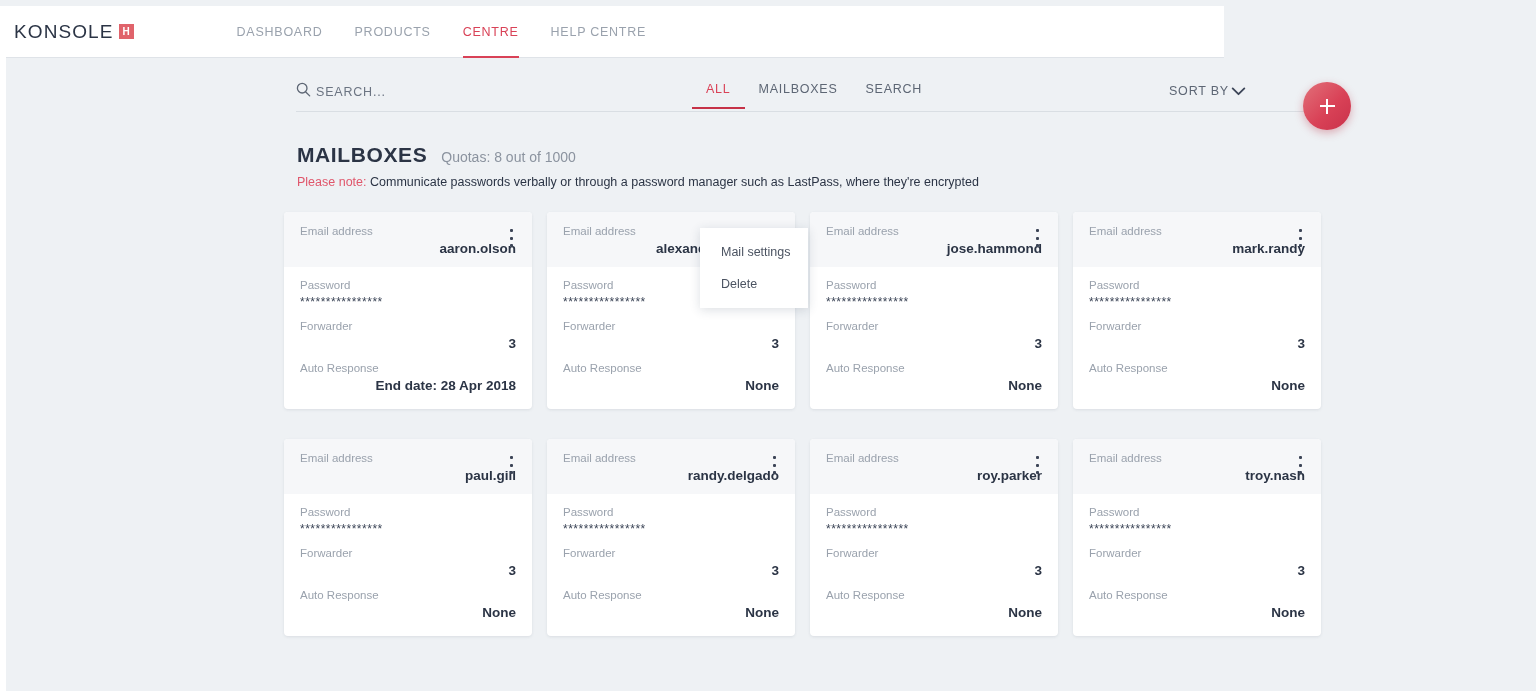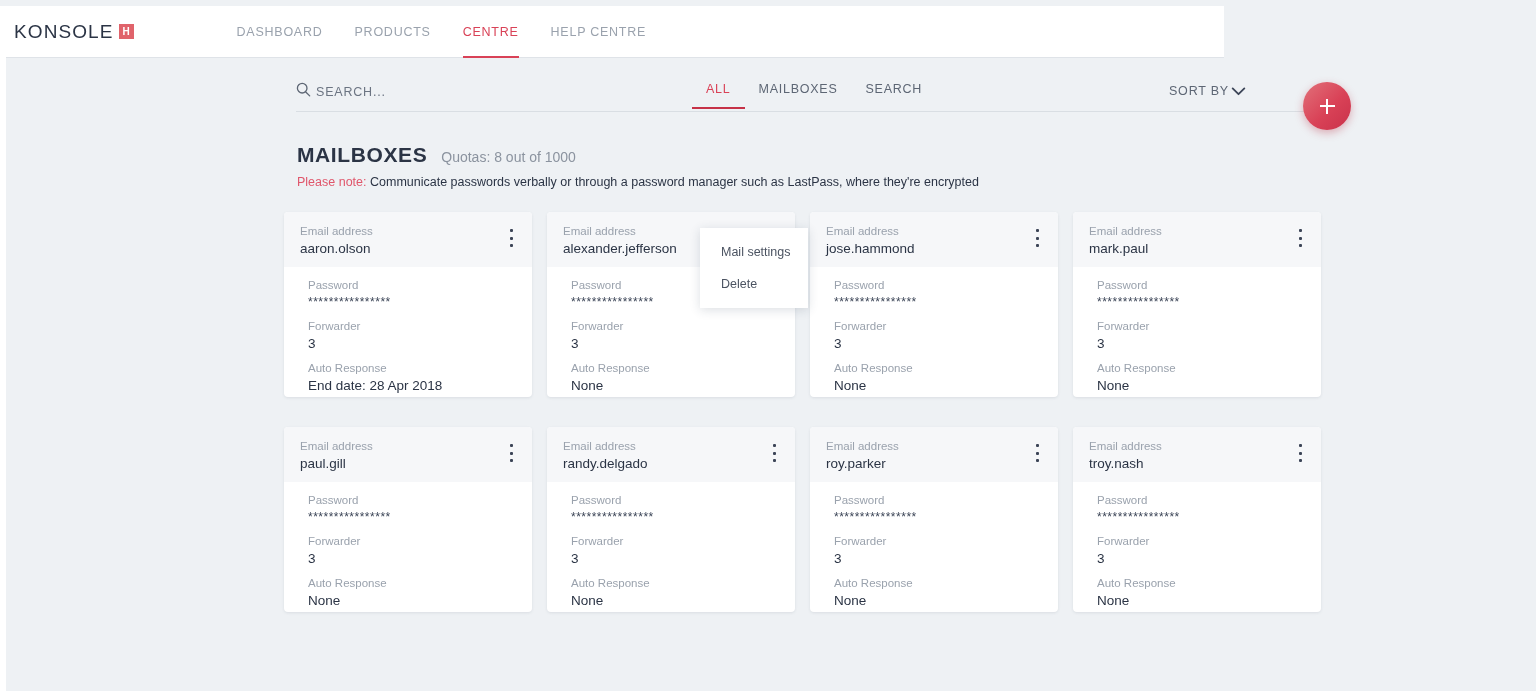--- a/index.html
+++ b/index.html
@@ -238,23 +238,24 @@
     box-sizing: border-box;
   }
   .field-label {
     font-size: 11.5px;
     color: #9aa2ad;
     margin-bottom: 4px;
     white-space: nowrap;
   }
   .field-value {
     font-size: 13.5px;
-    font-weight: 400;
+    font-weight: 700;
     color: #2b3445;
     white-space: nowrap;
+    text-align: right;
   }
   .kebab {
     position: absolute;
     right: 14px;
     top: 16px;
     width: 14px;
     height: 20px;
     cursor: pointer;
     display: flex;
     flex-direction: column;
@@ -264,22 +265,21 @@
     box-sizing: border-box;
   }
   .kebab span {
     display: block;
     width: 3px;
     height: 3px;
     background: #3c4557;
     border-radius: 1px;
   }
   .card-body {
-    padding: 12px 16px 4px 16px;
-    margin-left: 8px;
+    padding: 12px 16px 16px 16px;
   }
   .card-body .row { margin-bottom: 11px; }
   .card-body .row:last-child { margin-bottom: 0; }
   .pw-dots {
     font-size: 12px;
     color: #3c4557;
     letter-spacing: 0.5px;
     line-height: 14px;
     font-family: "Liberation Sans", sans-serif;
   }
@@ -438,21 +438,21 @@
       <div class="row">
         <div class="field-label">Auto Response</div>
         <div class="field-value">None</div>
       </div>
     </div>
   </div>
 
   <div class="card">
     <div class="card-head">
       <div class="field-label">Email address</div>
-      <div class="field-value">mark.paul</div>
+      <div class="field-value">mark.randy</div>
       <div class="kebab">
           <span></span>
           <span></span>
           <span></span>
         </div>
     </div>
     <div class="card-body">
       <div class="row">
         <div class="field-label">Password</div>
         <div class="pw-dots">****************</div>

